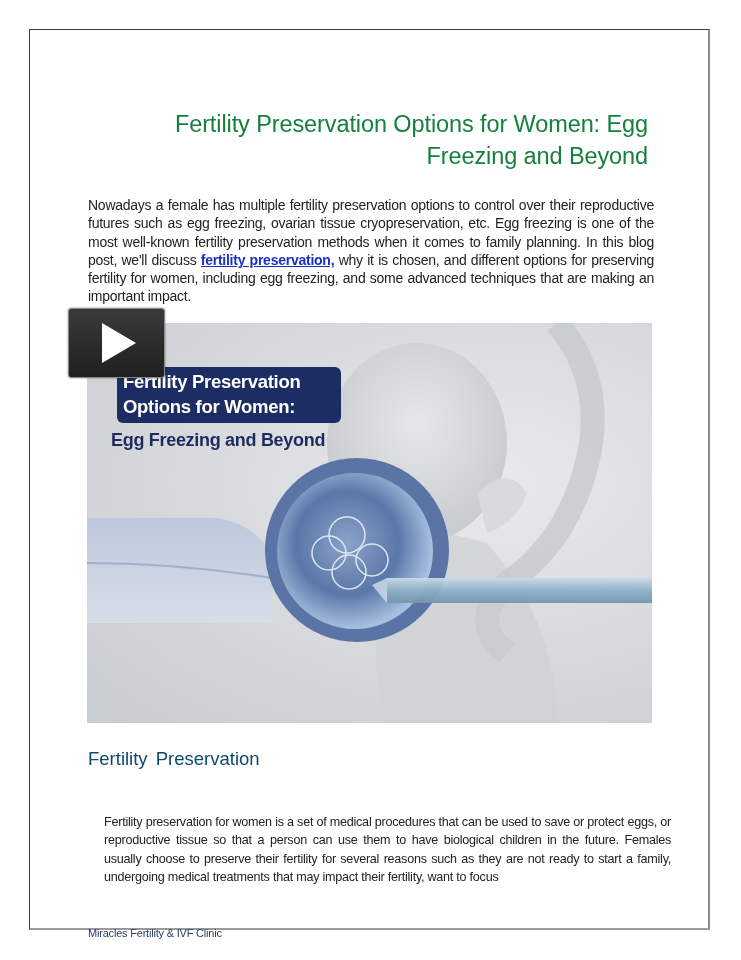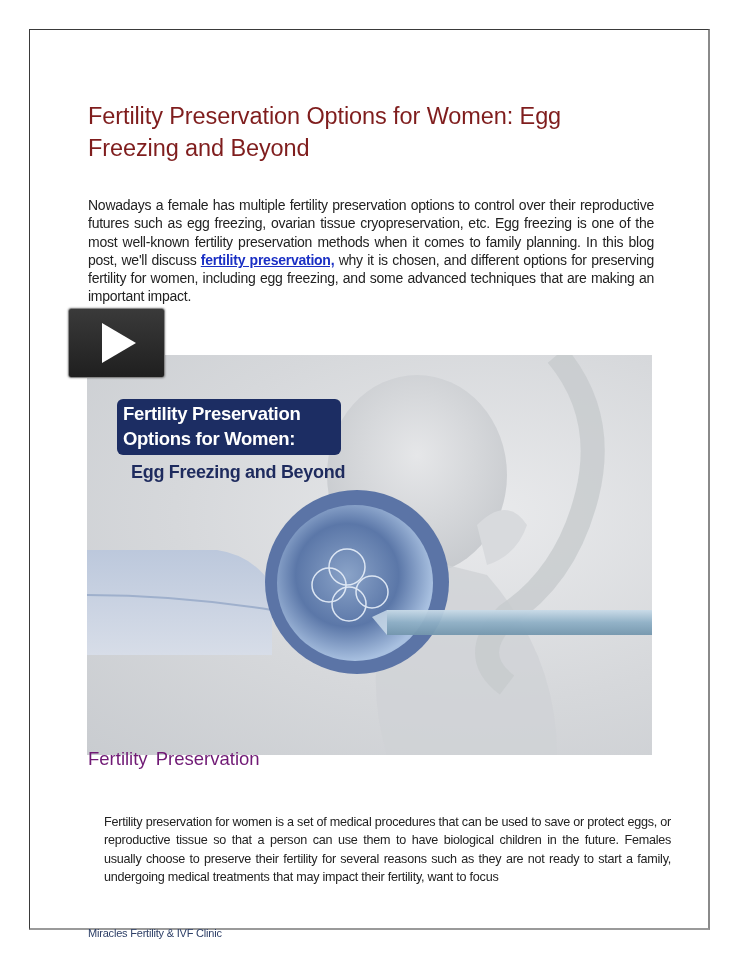--- a/index.html
+++ b/index.html
@@ -4,61 +4,61 @@
 <style>
   html, body { margin:0; padding:0; background:#ffffff; }
   body { width:741px; height:960px; position:relative; overflow:hidden; font-family:"Liberation Sans", sans-serif; }
   .page {
     position:absolute; left:29px; top:29px; width:681px; height:901px;
     border-top:1px solid #3a3a3a; border-left:1px solid #3a3a3a;
     border-right:2px solid #8a8a8a; border-bottom:2px solid #9a9a9a;
     box-sizing:border-box; background:#fff;
   }
   .title {
-    position:absolute; left:88px; top:100px; width:560px;
-    font-size:23.5px; line-height:32px; color:#7f1d1d; font-weight:normal; margin:0;
+    position:absolute; left:88px; top:108px; width:560px;
+    font-size:23.5px; line-height:32px; color:#15803d; font-weight:normal; margin:0;
     letter-spacing:-0.1px;
+    text-align:right;
   }
   .intro {
     position:absolute; left:88px; top:196px; width:566px;
     font-size:14px; line-height:18.3px; color:#222; text-align:justify; margin:0;
     letter-spacing:-0.25px;
   }
   .intro a { color:#1a2fc4; font-weight:bold; text-decoration:underline; }
   .hero {
     position:absolute; left:87px; top:323px; width:565px; height:400px; overflow:hidden;
     background: radial-gradient(ellipse at 70% 40%, #e9eaec 0%, #d6d8db 55%, #c9ccd0 100%);
-    margin-top: 32px;
   }
   .hero svg { position:absolute; left:0; top:0; }
   .hero-title-box {
     position:absolute; left:30px; top:44px; width:224px; height:56px;
     background:#1c2d63; border-radius:6px;
   }
   .hero-title {
     position:absolute; left:36px; top:46px; width:230px;
     color:#fff; font-weight:bold; font-size:18.5px; line-height:25px; margin:0;
     letter-spacing:-0.3px;
   }
   .hero-sub {
-    position:absolute; left:44px; top:107px; color:#1e2b5e; font-weight:bold;
+    position:absolute; left:24px; top:107px; color:#1e2b5e; font-weight:bold;
     font-size:18px; letter-spacing:-0.3px; white-space:nowrap;
   }
   .play-button {
     position:absolute; left:68px; top:308px; width:95px; height:68px;
     background:linear-gradient(#3a3a3a,#1f1f1f); border:1px solid #888;
     border-radius:3px; box-shadow:0 0 2px rgba(0,0,0,.5); cursor:pointer;
   }
   .play-button .tri {
     position:absolute; left:33px; top:14px; width:0; height:0;
     border-top:20px solid transparent; border-bottom:20px solid transparent;
     border-left:34px solid #ffffff;
   }
   .h2 {
-    position:absolute; left:88px; top:748px; font-size:18.5px; color:#701a75; margin:0; font-weight:normal;
+    position:absolute; left:88px; top:748px; font-size:18.5px; color:#0c4a6e; margin:0; font-weight:normal;
     word-spacing:3px;
   }
   .body2 {
     position:absolute; left:88px; top:797px; width:567px;
     font-size:12.6px; line-height:18.3px; color:#222; text-align:justify; margin:16px;
     letter-spacing:-0.25px;
   }
   .footer {
     position:absolute; left:88px; top:903px; font-size:11px; color:#2c3e66; letter-spacing:-0.2px;margin-top:24px;
   }

